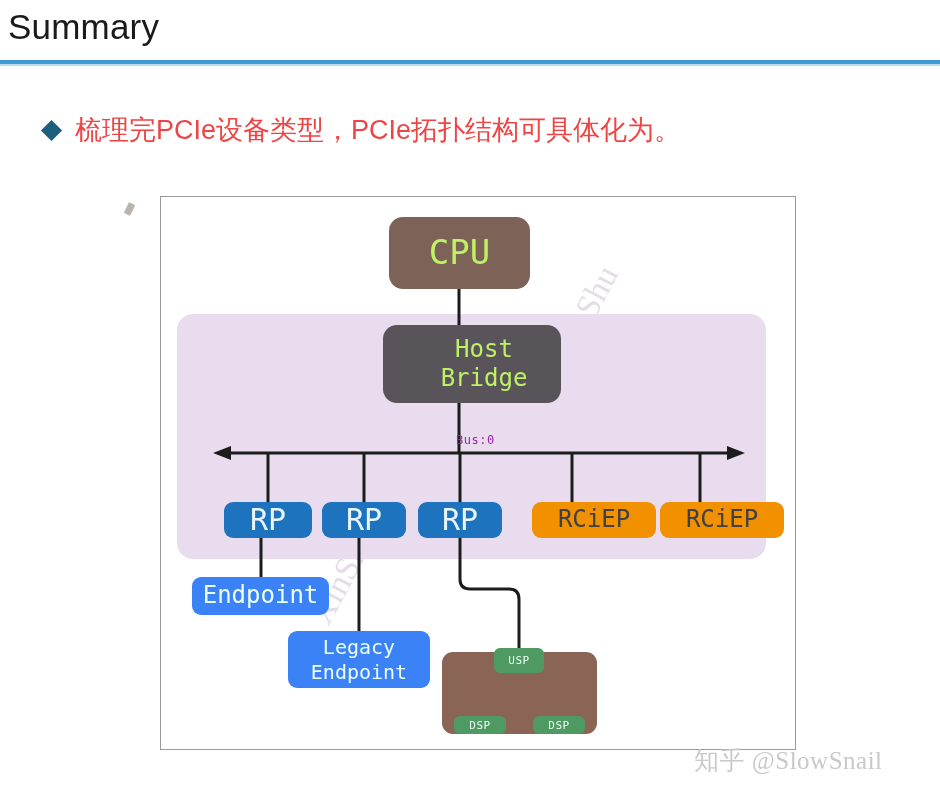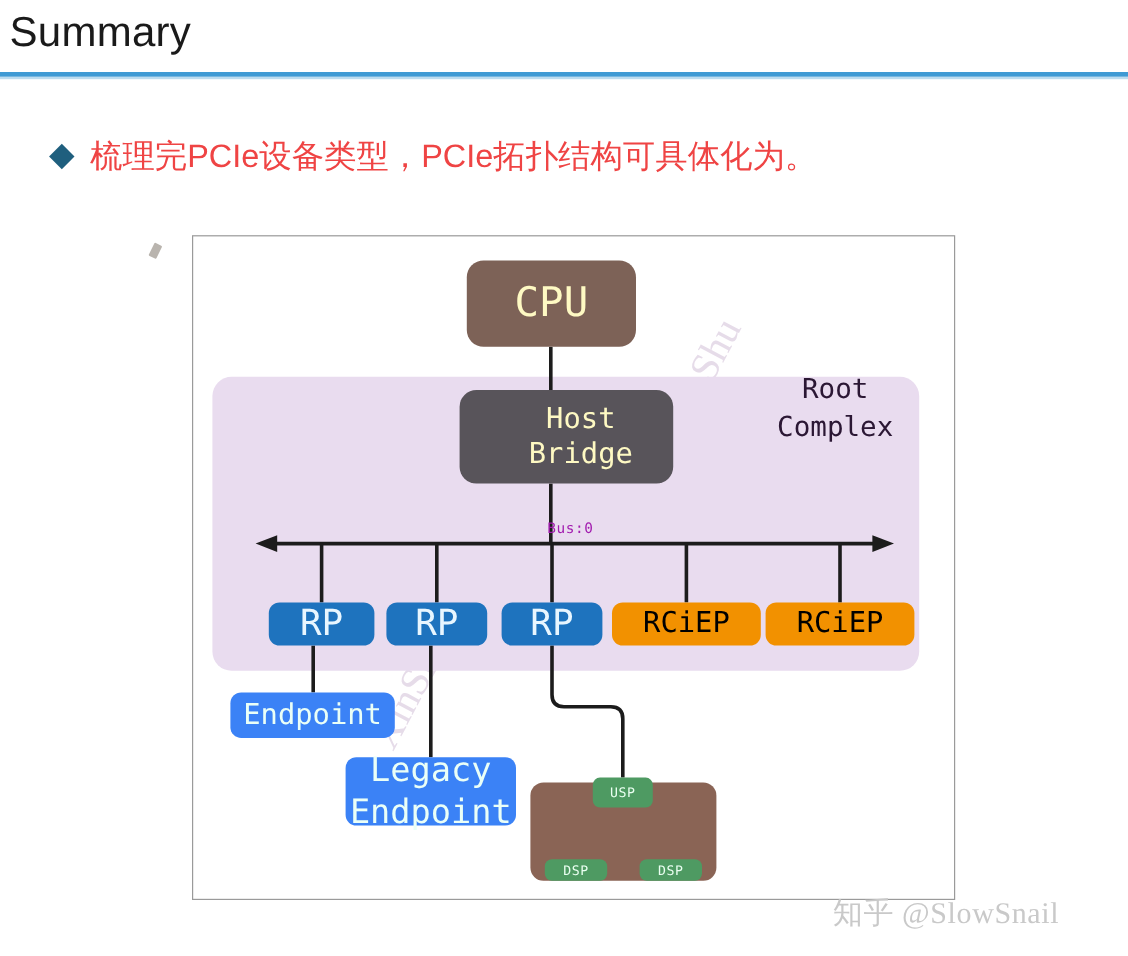--- a/index.html
+++ b/index.html
@@ -110,21 +110,21 @@
   }
 
   
   .node {
     box-sizing: border-box;
     display: flex;
     align-items: center;
     justify-content: center;
     text-align: center;
     font-family: "DejaVu Sans Mono", monospace;
-    color: #fef9c3;
+    color: #bef264;
     white-space: pre;
     line-height: 1.22;
   }
 
   #cpu-box {
     left: 228px;
     top: 20px;
     width: 141px;
     height: 72px;
     background: #7d6257;
@@ -159,22 +159,23 @@
     font-size: 30px;
     height: 36px;
     color: #e8f6ff;
     top: 305px;
   }
   .rciep-box {
     background: #f29100;
     border-radius: 9px;
     font-size: 24px;
     height: 36px;
-    color: #000000;
+    color: #404040;
     top: 305px;
+    margin-left: 22px;
   }
   #rp-0 { left: 63px;  width: 88px; }
   #rp-1 { left: 161px; width: 84px; }
   #rp-2 { left: 257px; width: 84px; }
   #rciep-0 { left: 349px; width: 124px; }
   #rciep-1 { left: 477px; width: 124px; }
 
   .endpoint-box {
     background: #3b82f6;
     border-radius: 9px;
@@ -187,21 +188,21 @@
     top: 380px;
     width: 137px;
     height: 38px;
     font-size: 24px;
   }
   #legacy-endpoint-box {
     left: 127px;
     top: 434px;
     width: 142px;
     height: 57px;
-    font-size: 28px;
+    font-size: 20px;
   }
 
   
   #pcie-switch-box {
     left: 281px;
     top: 455px;
     width: 155px;
     height: 82px;
     background: #8a6455;
     border-radius: 11px;
@@ -284,22 +285,20 @@
   <div id="bullet-text">梳理完PCIe设备类型，PCIe拓扑结构可具体化为。</div>
 </div>
 
 <div id="diagram-frame">
   <div id="diagram-inner">
 
     <div class="abs watermark-diag" id="wm-1">XinShu</div>
     <div class="abs watermark-diag" id="wm-2">XinShu</div>
 
     <div class="abs" id="root-complex-panel"></div>
-    <div class="abs" id="root-complex-label">Root
-Complex</div>
 
     <svg class="abs" id="wires" viewBox="0 0 636 554">
 
       <line x1="298" y1="92" x2="298" y2="128" stroke="#1c1c1c" stroke-width="3"></line>
 
       <line x1="298" y1="206" x2="298" y2="256" stroke="#1c1c1c" stroke-width="3"></line>
 
       <line x1="66" y1="256" x2="570" y2="256" stroke="#1c1c1c" stroke-width="3"></line>
       <polygon points="52,256 70,249 70,263" fill="#1c1c1c"></polygon>
       <polygon points="584,256 566,249 566,263" fill="#1c1c1c"></polygon>

